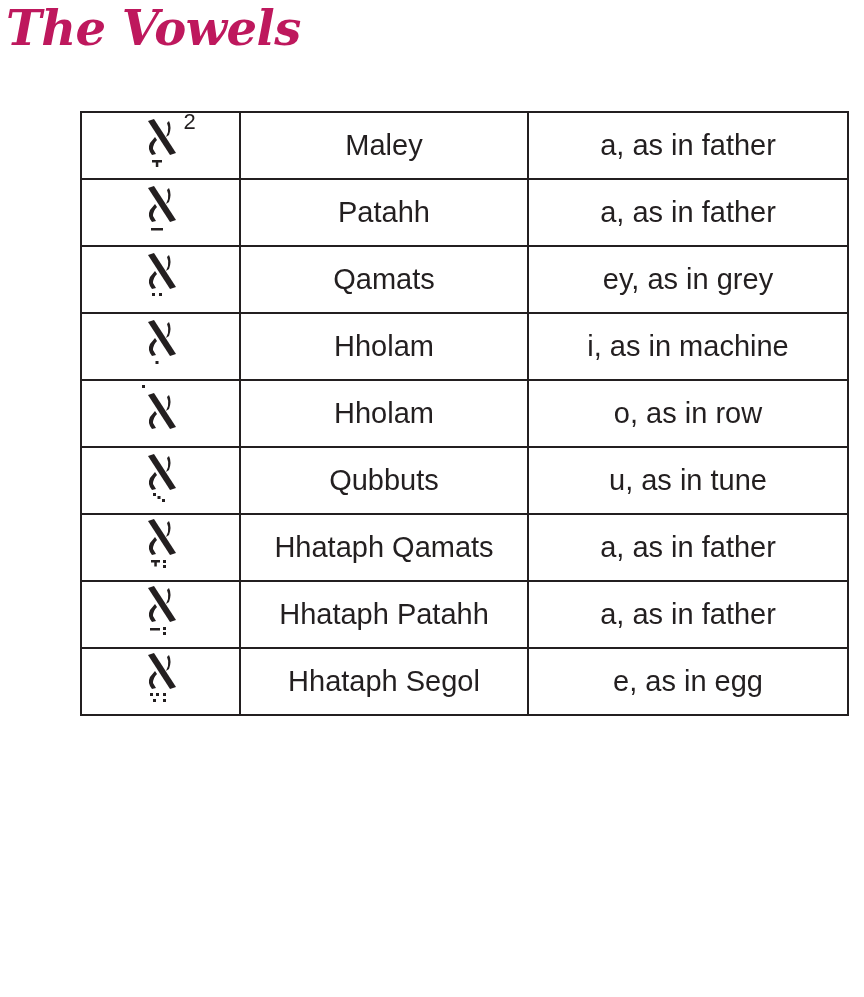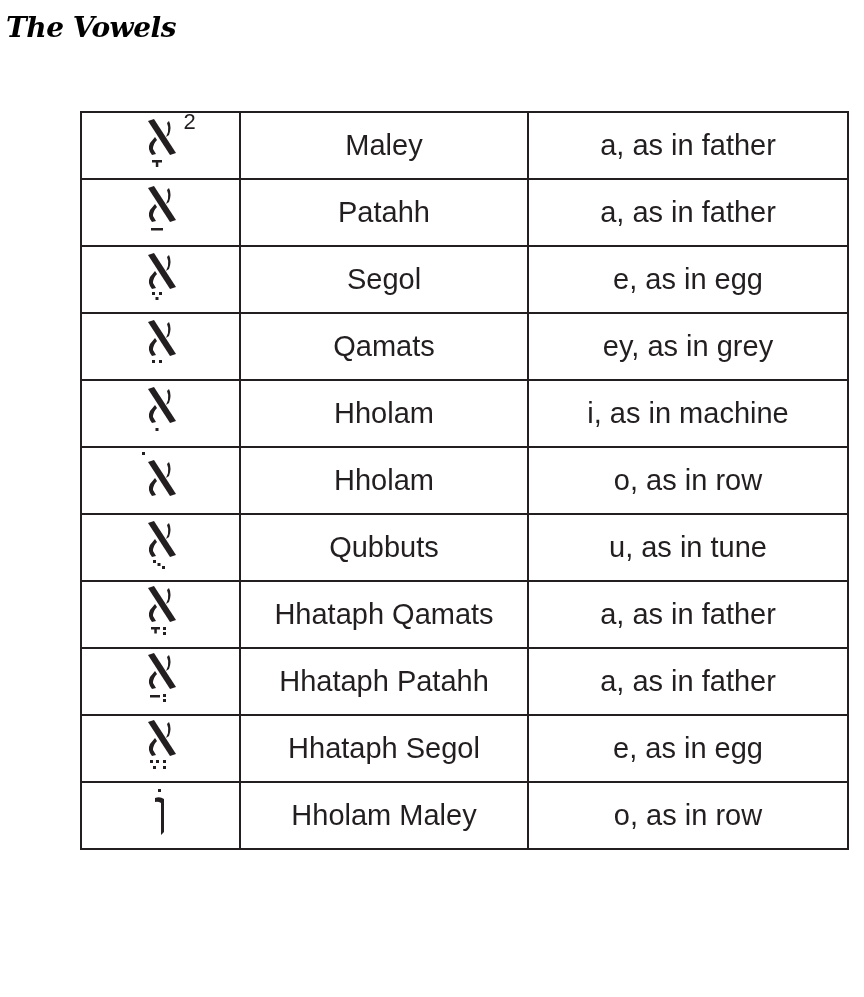--- a/index.html
+++ b/index.html
@@ -15,23 +15,23 @@
     color: #231f20;
   }
   .page-title {
     position: absolute;
     left: 6px;
     top: 2px;
     margin: 0;
     font-family: "DejaVu Serif", "Liberation Serif", serif;
     font-style: italic;
     font-weight: bold;
-    font-size: 28px;
+    font-size: 48px;
     line-height: 52px;
-    color: #000000;
+    color: #be185d;
     letter-spacing: -0.5px;
   }
   table.vowels {
     position: absolute;
     left: 80px;
     top: 111px;
     border-collapse: collapse;
     table-layout: fixed;
     width: 767px;
   }
@@ -106,38 +106,20 @@
                 <path d="M17 24 L12 30 Q9 36 14 42 L18 41 L15 36 Q15 31 19 27 Z"></path>
                 <rect x="13" y="48" width="12" height="2.5"></rect>
               </g>
           </svg>
         </span>
       </td>
       <td>Patahh</td>
       <td>a, as in father</td>
     </tr>
 
-    <tr>
-      <td>
-        <span class="glyph">
-          <svg width="46" height="58" viewBox="0 0 46 58">
-            <g fill="#231f20">
-                <path d="M10 8 L16 6 L38 40 L32 42 Z"></path>
-                <path d="M31 8 Q34 14 31 22 L28 24 L30 19 Q31 14 29 10 Z"></path>
-                <path d="M17 24 L12 30 Q9 36 14 42 L18 41 L15 36 Q15 31 19 27 Z"></path>
-                <rect x="14" y="45" width="3" height="3"></rect>
-                <rect x="21" y="45" width="3" height="3"></rect>
-                <rect x="17.5" y="50" width="3" height="3"></rect>
-              </g>
-          </svg>
-        </span>
-      </td>
-      <td>Segol</td>
-      <td>e, as in egg</td>
-    </tr>
 
     <tr>
       <td>
         <span class="glyph">
           <svg width="46" height="58" viewBox="0 0 46 58">
             <g fill="#231f20">
                 <path d="M10 8 L16 6 L38 40 L32 42 Z"></path>
                 <path d="M31 8 Q34 14 31 22 L28 24 L30 19 Q31 14 29 10 Z"></path>
                 <path d="M17 24 L12 30 Q9 36 14 42 L18 41 L15 36 Q15 31 19 27 Z"></path>
                 <rect x="14" y="46" width="3" height="3"></rect>
@@ -257,29 +239,15 @@
                 <rect x="25" y="44" width="3" height="3"></rect>
                 <rect x="25" y="50" width="3" height="3"></rect>
               </g>
           </svg>
         </span>
       </td>
       <td>Hhataph Segol</td>
       <td>e, as in egg</td>
     </tr>
 
-    <tr>
-      <td>
-        <span class="glyph">
-          <svg width="46" height="58" viewBox="0 0 46 58">
-            <g fill="#231f20">
-                <rect x="20" y="6" width="3" height="3"></rect>
-                <path d="M17 15 Q22 13 26 16 L26 49 L23 52 L23 20 Q20 18 17 19 Z"></path>
-              </g>
-          </svg>
-        </span>
-      </td>
-      <td>Hholam Maley</td>
-      <td>o, as in row</td>
-    </tr>
 
   </tbody>
 </table>
 
 </body></html>

